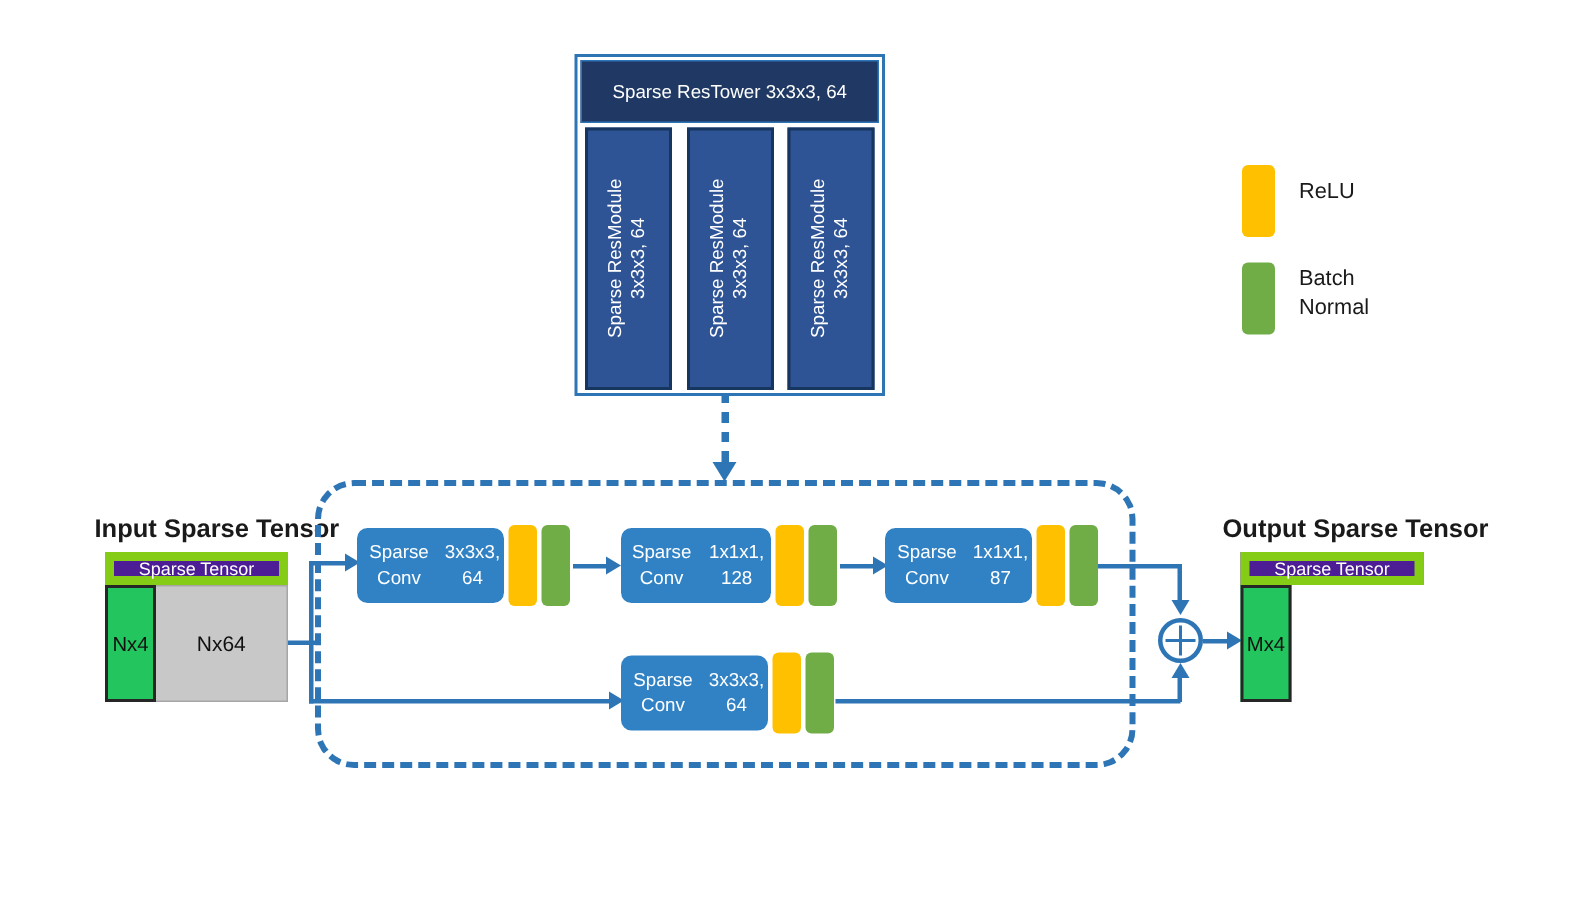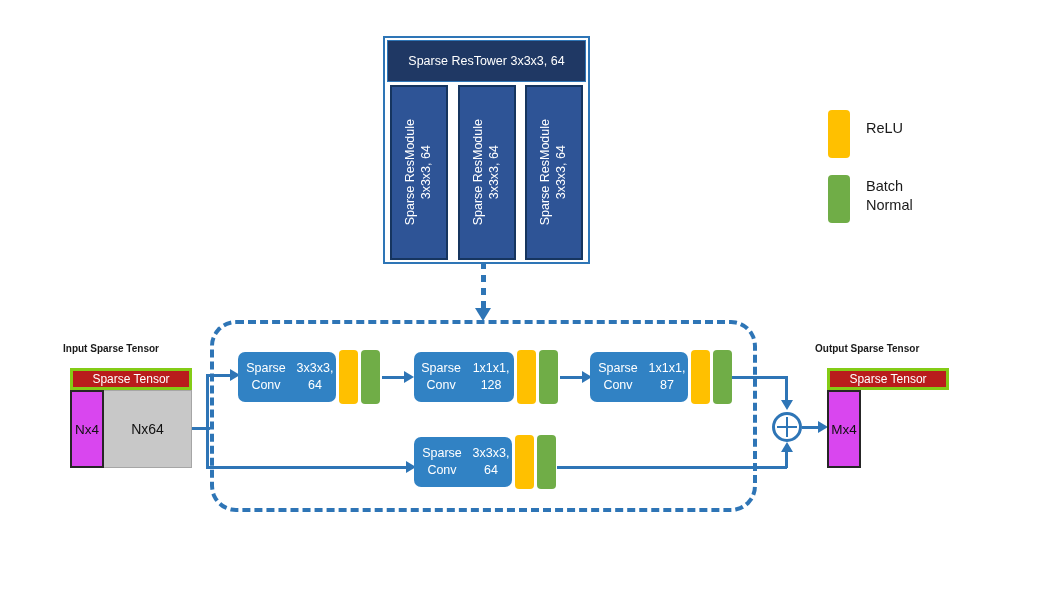--- a/index.html
+++ b/index.html
@@ -106,44 +106,44 @@
     position: absolute;
     font-size: 14.5px;
     color: #1a1a1a;
     line-height: 1.3;
     white-space: pre-line;
   }
 
   
   .tensor-title {
     position: absolute;
-    font-size: 10px;
+    font-size: 17px;
     color: #1a1a1a;
     font-weight: bold;
     white-space: nowrap;
   }
   .tensor-header {
     position: absolute;
-    background: #b91c1c;
-    border: 3px solid #84cc16;
+    background: #4c1d95;
+    border: 6px solid #84cc16;
     box-sizing: border-box;
     color: #ffffff;
     font-size: 12px;
     display: flex;
     align-items: center;
     justify-content: center;
   }
   .tensor-body {
     position: absolute;
     display: flex;
     align-items: stretch;
   }
   .tensor-cell-small {
     width: 34px;
-    background: #d946ef;
+    background: #22c55e;
     border: 2px solid #262626;
     box-sizing: border-box;
     display: flex;
     align-items: center;
     justify-content: center;
     font-size: 13.5px;
     color: #111111;
     z-index: 2;
   }
   .tensor-cell-big {

